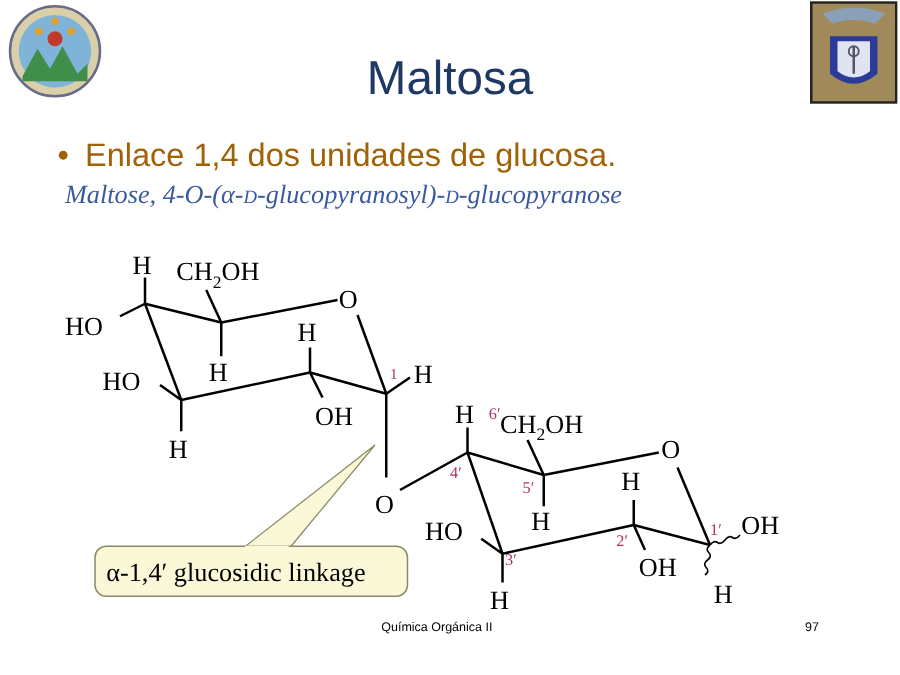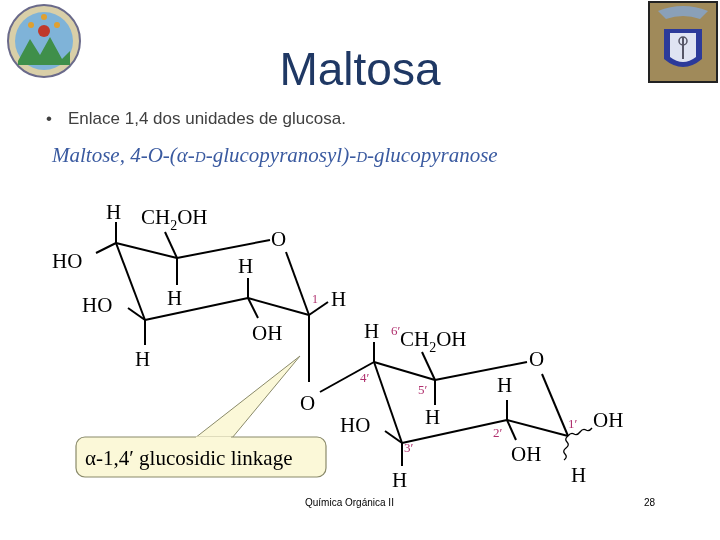--- a/index.html
+++ b/index.html
@@ -1,20 +1,20 @@
 <!DOCTYPE html>
 <html><head>
 <meta charset="utf-8">
 <style>
   html, body { margin: 0; padding: 0; }
   body { width: 720px; height: 540px; background: #ffffff; position: relative; overflow: hidden; font-family: "Liberation Sans", sans-serif; }
   .logo-left { position: absolute; left: 6px; top: 3px; width: 76px; height: 76px; }
   .logo-right { position: absolute; left: 648px; top: 1px; width: 70px; height: 82px; }
-  .title { position: absolute; left: 0; width: 720px; top: 42px; text-align: center; font-size: 46px; color: #1f3864; font-family: "Liberation Sans", sans-serif; }
-  .bullet { position: absolute; left: 46px; top: 109px; font-size: 17px; color: #404040; }
+  .title { position: absolute; left: 0; width: 720px; top: 42px; text-align: center; font-size: 38px; color: #1f3864; font-family: "Liberation Sans", sans-serif; }
+  .bullet { position: absolute; left: 46px; top: 109px; font-size: 26px; color: #a16207; }
   .bullet .dot { display: inline-block; width: 22px; }
   .subtitle { position: absolute; left: 52px; top: 143px; font-family: "Liberation Serif", serif; font-style: italic; font-size: 21px; color: #3a5aa0; white-space: nowrap; }
   .subtitle .sc { font-variant: small-caps; }
   svg.mol { position: absolute; left: 0; top: 180px; }
   .footer-text { position: absolute; top: 497px; font-size: 10px; color: #000; }
 </style>
 </head>
 <body>
 
 <svg class="logo-left" viewBox="0 0 76 76">
@@ -118,13 +118,13 @@
   <text x="493" y="437" font-size="13" fill="#b0306e">2′</text>
   <text x="568" y="428" font-size="13" fill="#b0306e">1′</text>
   <text x="593" y="427">OH</text>
   <text x="404" y="452" font-size="13" fill="#b0306e">3′</text>
   <text x="511" y="461">OH</text>
   <text x="392" y="487">H</text>
   <text x="571" y="482">H</text>
 </svg>
 
 <div class="footer-text" style="left:305px">Química Orgánica II</div>
-<div class="footer-text" style="left:644px">28</div>
+<div class="footer-text" style="left:644px">97</div>
 
 </body></html>

